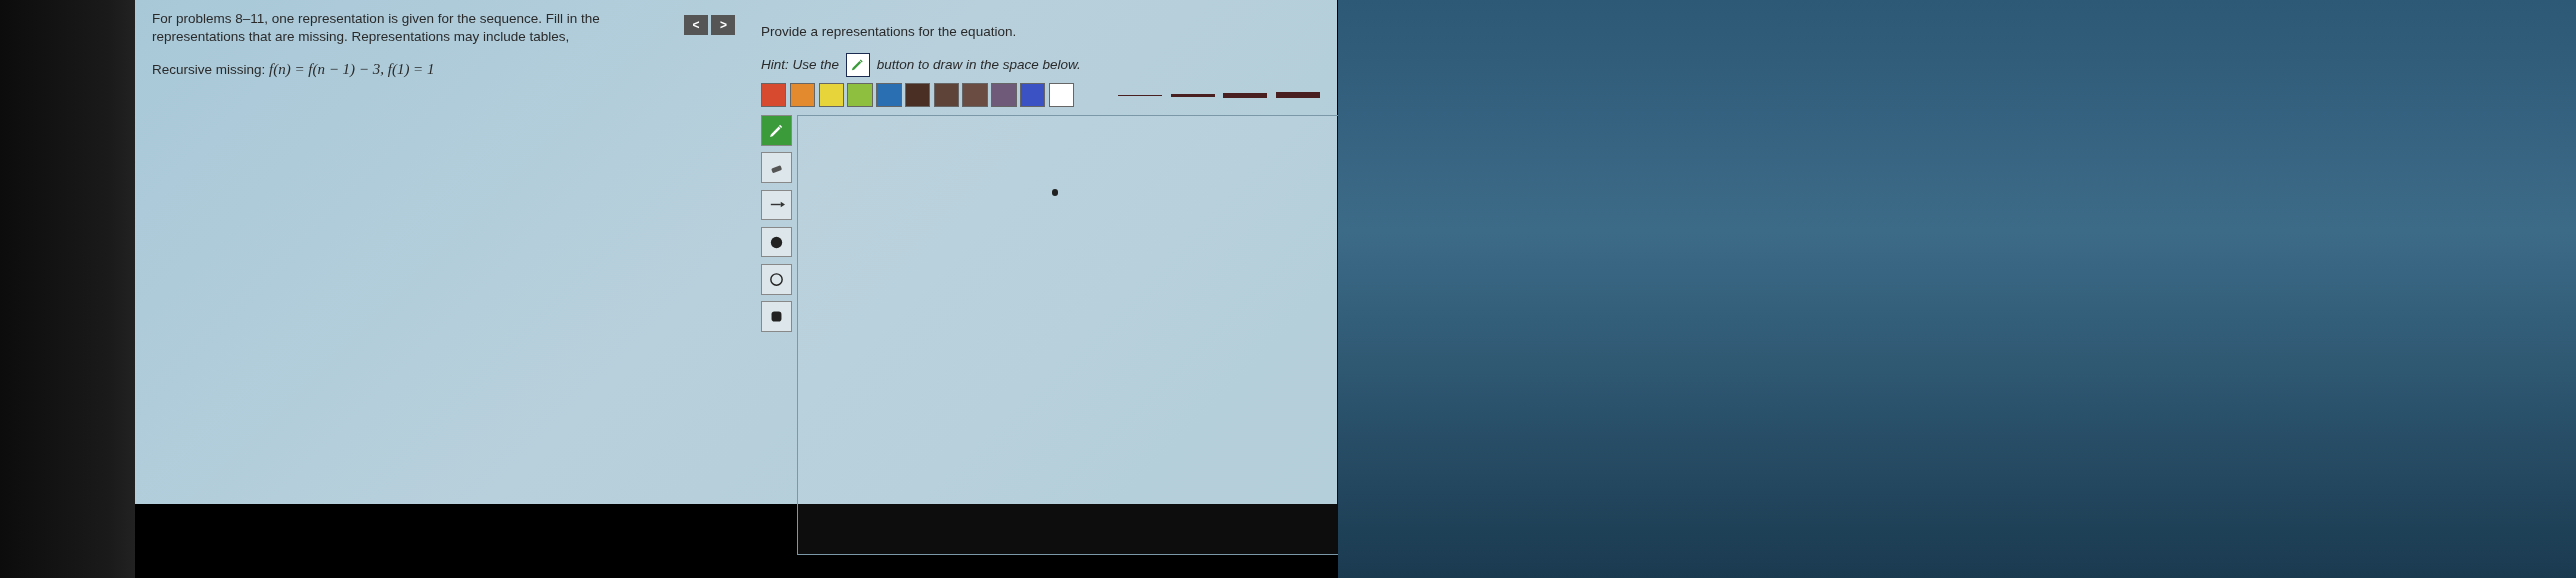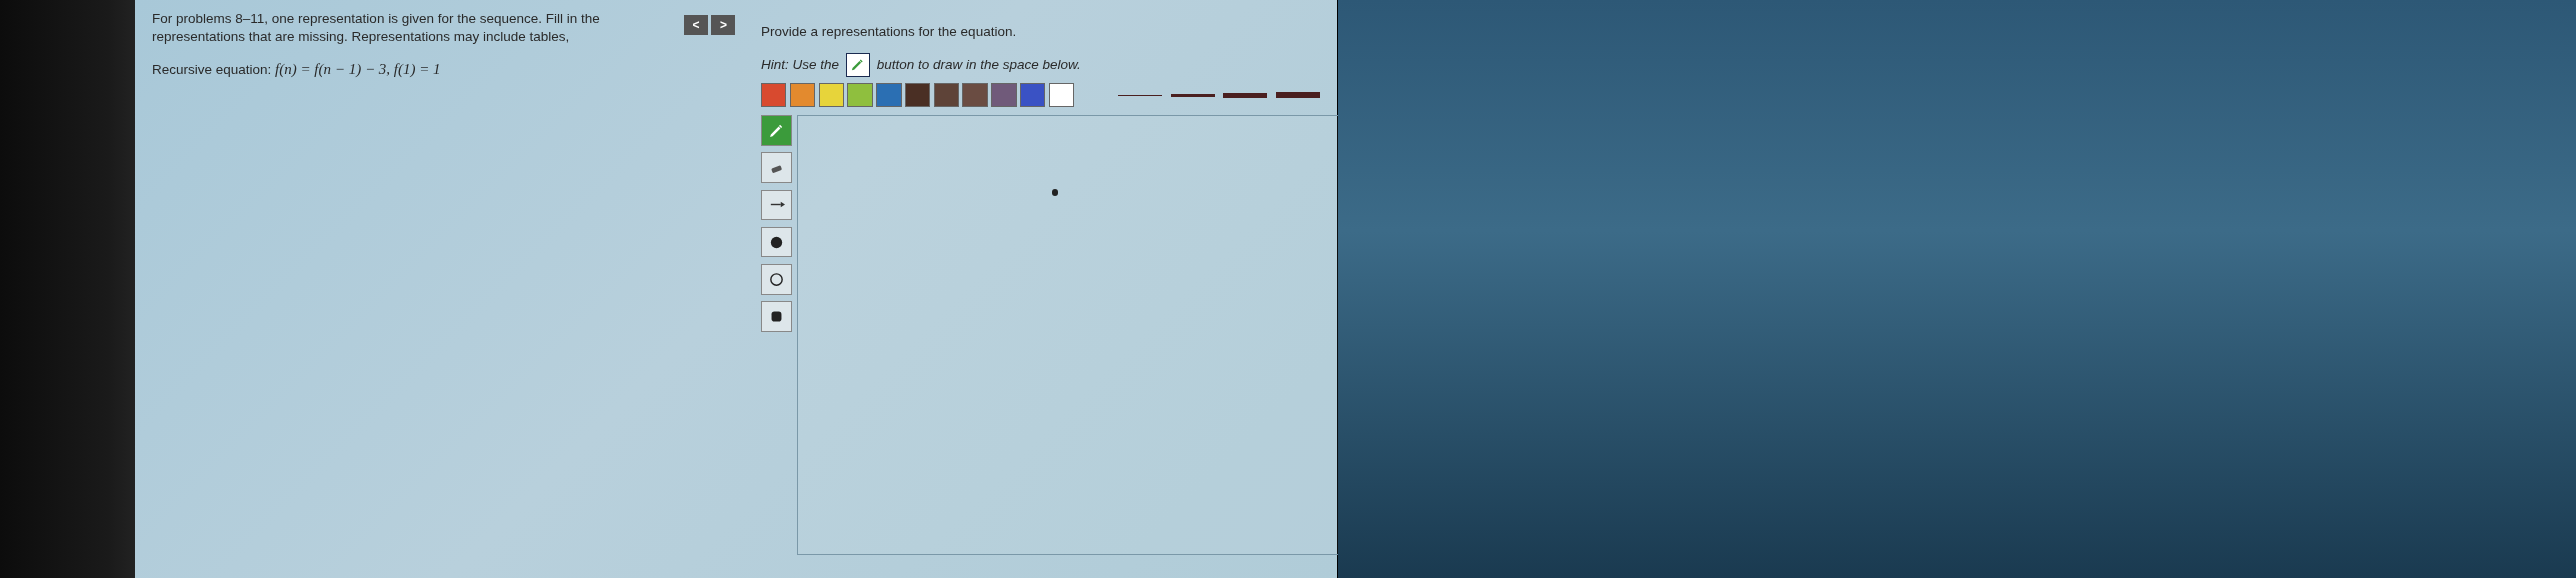--- a/index.html
+++ b/index.html
@@ -9,21 +9,21 @@
       width: 2576px;
       height: 578px;
       overflow: hidden;
       position: relative;
     }
     .screen {
       position: absolute;
       left: 135px;
       top: 0;
       width: 1202px;
-      height: 578px;
+      height: 504px;
       background: linear-gradient(135deg, #a8c8d8 0%, #b8d0dc 50%, #b0ccd8 100%);
       padding: 8.5px 17px;
       color: #333;
     }
     .nav-btns {
       position: absolute;
       left: 549px;
       top: 15.2px;
       display: flex;
       gap: 3.4px;
@@ -166,21 +166,21 @@
 </head>
 <body>
 
 <div class="bezel-left"></div>
 
 <div class="screen">
 
   <div class="left-col">
     <div class="instr">For problems 8–11, one representation is given for the sequence. Fill in the representations that are missing. Representations may include tables,</div>
     <div class="equation-line">
-      <span class="eqlbl">Recursive equation: </span>
+      <span class="eqlbl">Recursive missing: </span>
       <span class="math">f(n) = f(n − 1) − 3,   f(1) = 1</span>
     </div>
   </div>
 
   <div class="nav-btns">
     <div class="nav-btn">&lt;</div>
     <div class="nav-btn">&gt;</div>
   </div>
 
   <div class="right-col">

